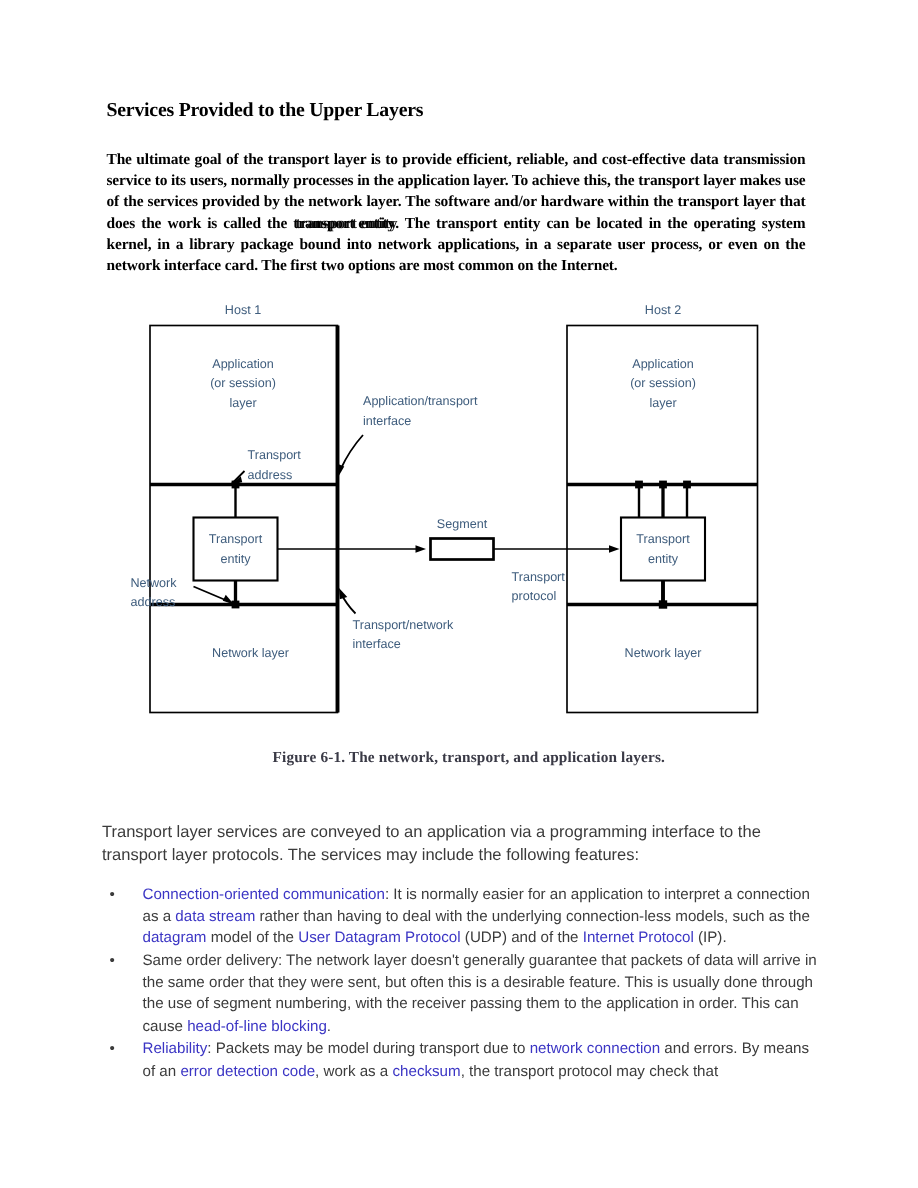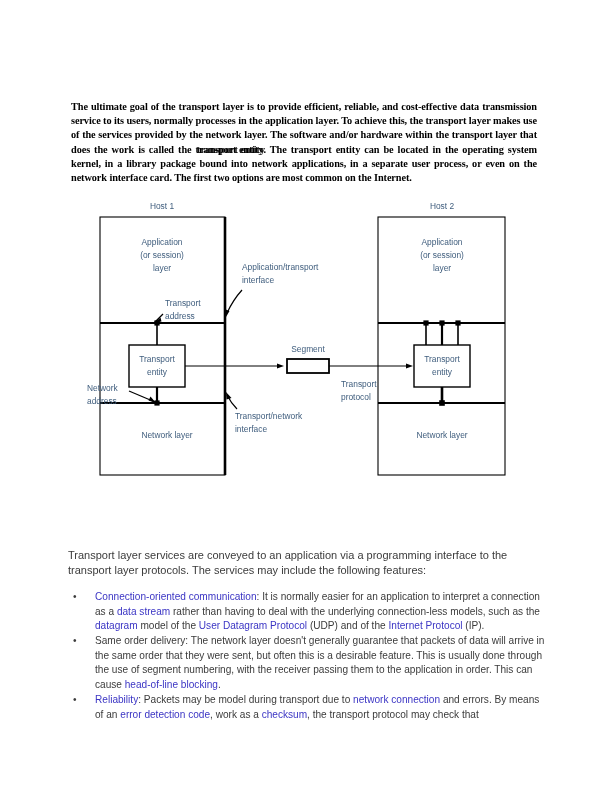--- a/index.html
+++ b/index.html
@@ -138,20 +138,21 @@
     font-family: "Liberation Sans", sans-serif;
     font-size: 8.4px;
     fill: #3f5d7d;
   }
 </style>
 </head>
 <body>
 
 <div class="page">
 
+  <div class="section-heading">Services Provided to the Upper Layers</div>
 
   <div class="intro-para"><span>The ultimate goal of the transport layer is to provide efficient, reliable, and cost-effective data transmission service to its users, normally processes in the application layer. To achieve this, the transport layer makes use of the services provided by the network layer. The software and/or hardware within the transport layer that does the work is called the </span><span class="overstruck term"><span class="under">transport entity</span><span>transport entity</span></span><span>. The transport entity can be located in the operating system kernel, in a library package bound into network applications, in a separate user process, or even on the network interface card. The first two options are most common on the Internet.</span></div>
 
   <div class="figure-wrap">
 
     <svg class="fig-canvas" viewBox="0 0 455 300">
 
       <rect x="15" y="22" width="125" height="258" fill="none" stroke="#000000" stroke-width="1.1"></rect>
 
       <line x1="140" y1="22" x2="140" y2="280" stroke="#000000" stroke-width="2.6"></line>
@@ -226,20 +227,21 @@
       <path d="M 328 171 L 321 168.5 L 321 173.5 Z" fill="#000000"></path>
 
       <rect x="202" y="164" width="42" height="14" fill="#ffffff" stroke="#000000" stroke-width="1.8"></rect>
       <text class="dg-label" x="223" y="157" text-anchor="middle">Segment</text>
 
       <text class="dg-label" x="256" y="192">Transport</text>
       <text class="dg-label" x="256" y="205">protocol</text>
 
     </svg>
 
+    <div class="fig-caption">Figure 6-1.  The network, transport, and application layers.</div>
   </div>
 
   <div class="body-para">Transport layer services are conveyed to an application via a programming interface to the transport layer protocols. The services may include the following features:</div>
 
   <ul class="bullet-list">
     <li class="bullet-item">
       <span class="dot">•</span>
       <span class="seg-host"><span class="lnk">Connection-oriented communication</span><span>: It is normally easier for an application to interpret a connection as a </span><span class="lnk">data stream</span><span> rather than having to deal with the underlying connection-less models, such as the </span><span class="lnk">datagram</span><span> model of the </span><span class="lnk">User Datagram Protocol</span><span> (UDP) and of the </span><span class="lnk">Internet Protocol</span><span> (IP).</span></span>
     </li>
     <li class="bullet-item">

